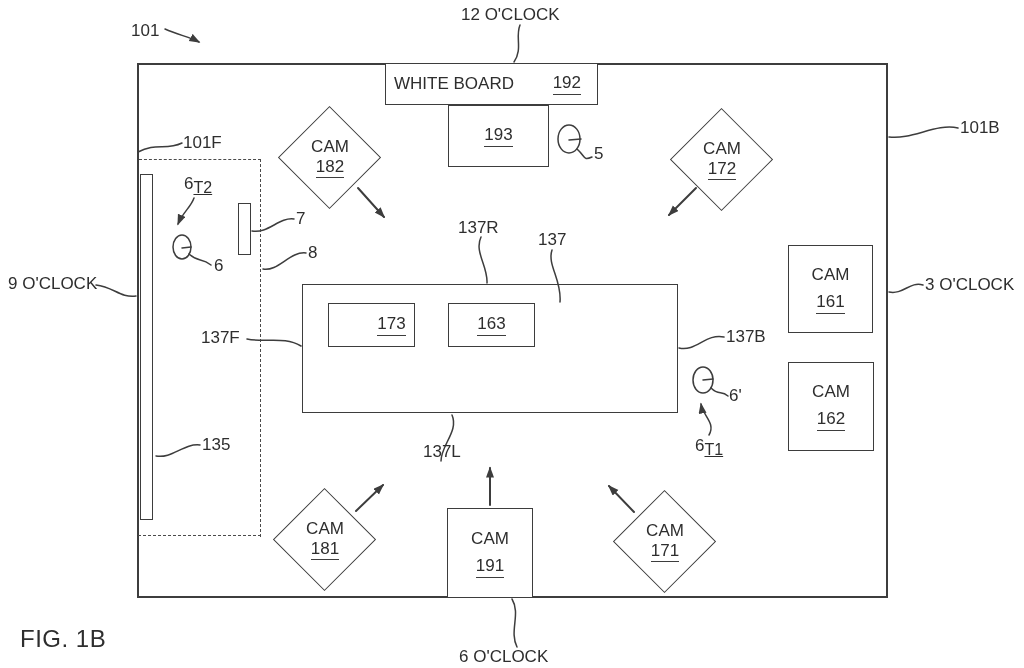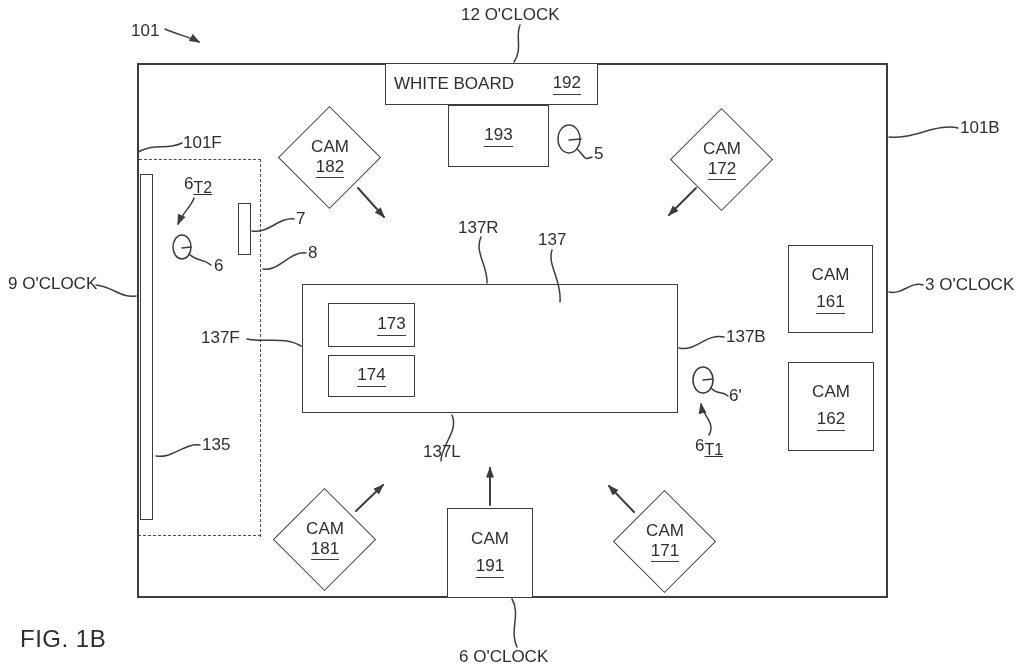--- a/index.html
+++ b/index.html
@@ -53,22 +53,22 @@
 
   <div class="box cbox" style="left:448px; top:105px; width:101px; height:62px;">
     <span class="u">193</span>
   </div>
 
   <div class="box" style="left:302px; top:284px; width:376px; height:129px;"></div>
 
   <div class="box cbox" style="left:328px; top:303px; width:87px; height:44px;padding-left:40px;">
     <span class="u">173</span>
   </div>
-  <div class="box cbox" style="left:328px; top:355px; width:87px; height:42px;">
-    <span class="u">174</span>
+  <div class="box cbox" style="left:448px; top:303px; width:87px; height:44px;">
+    <span class="u">163</span>
   </div>
 
   <div class="box cambox" style="left:788px; top:245px; width:85px; height:88px;">
     <span>CAM</span>
     <span class="u">161</span>
   </div>
   <div class="box cambox" style="left:788px; top:362px; width:86px; height:89px;">
     <span>CAM</span>
     <span class="u">162</span>
   </div>

